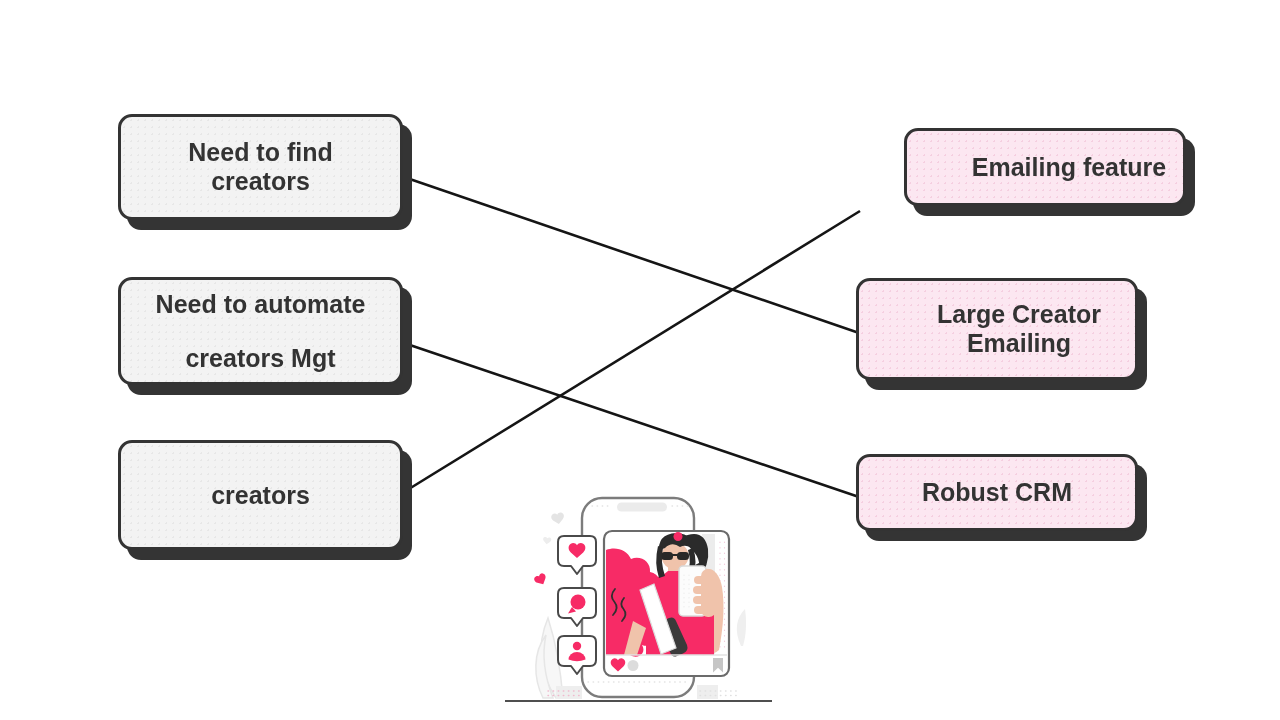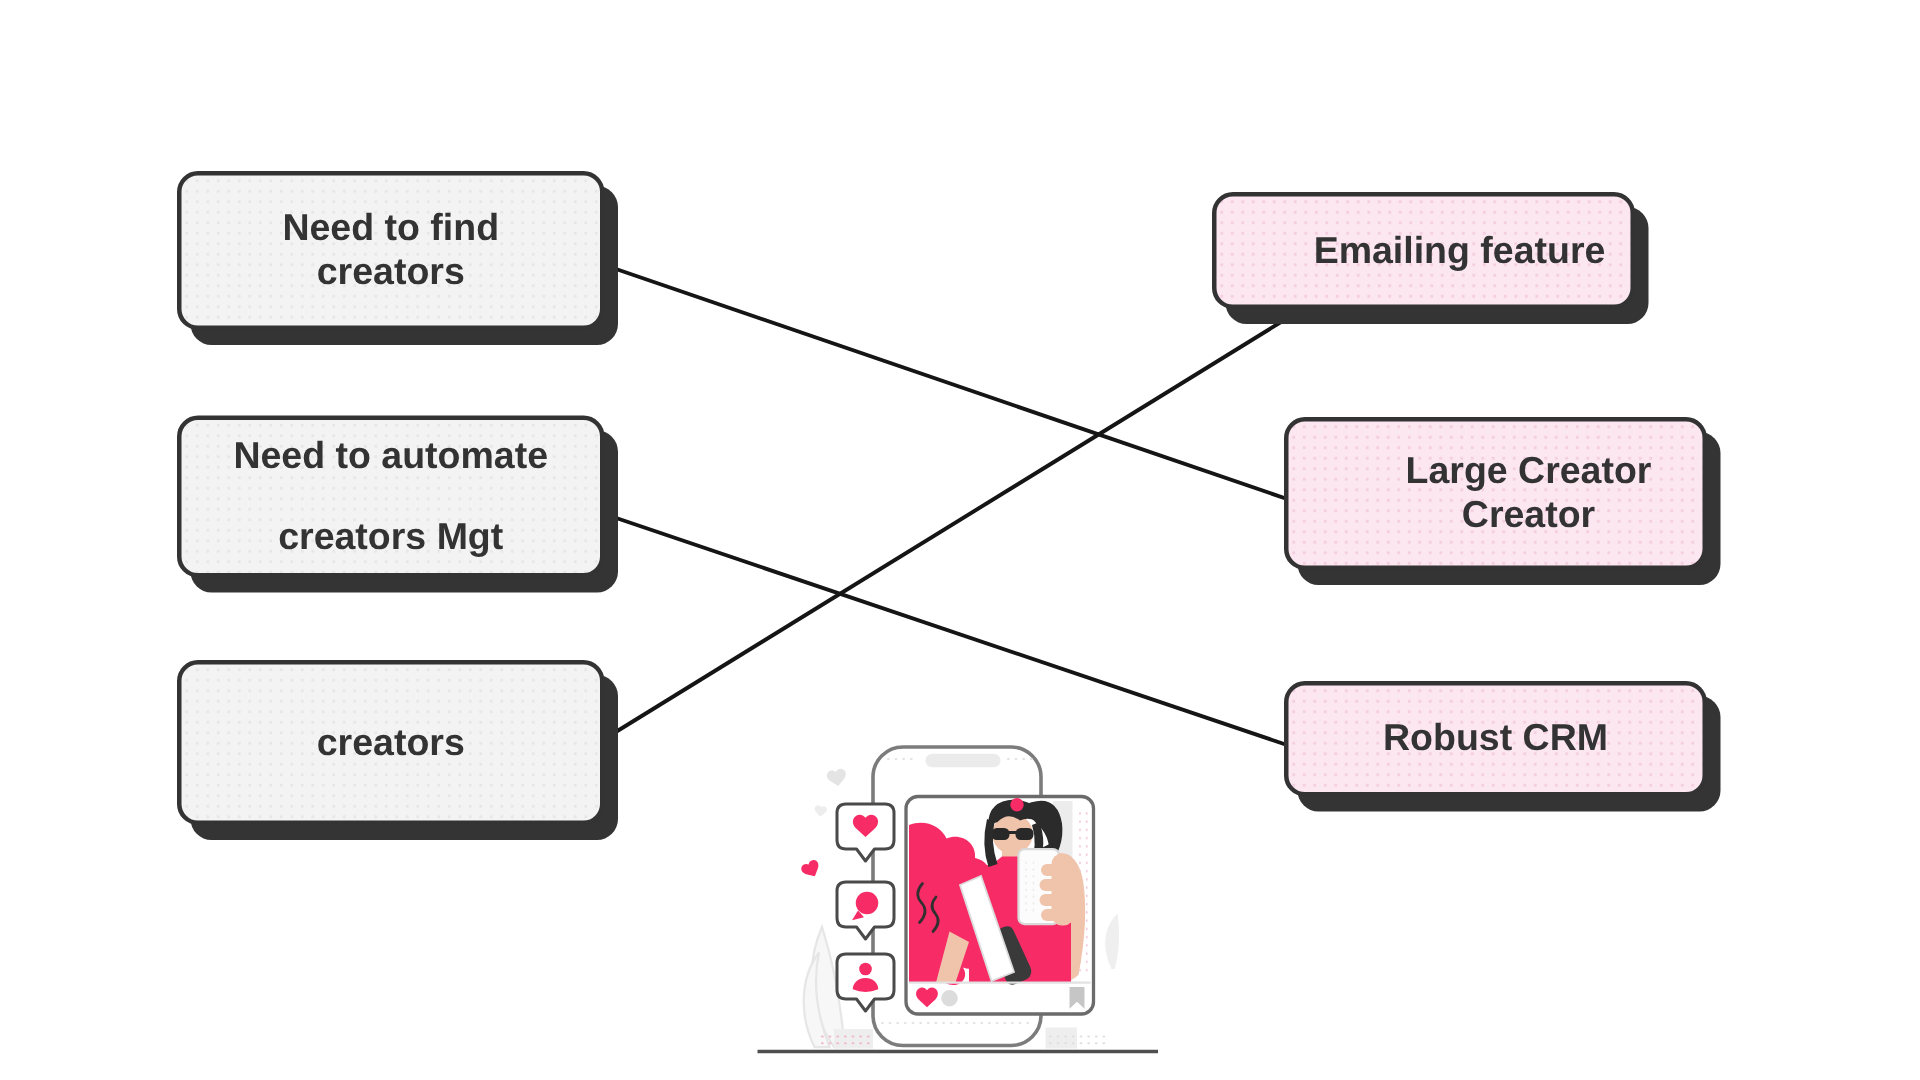--- a/index.html
+++ b/index.html
@@ -26,21 +26,21 @@
     justify-content:center;
   }
   .node-pink{
     background-color:#fce7f1;
     background-image:radial-gradient(#f5cfe0 1px, rgba(0,0,0,0) 1px);
     background-size:7px 7px;
   }
   #n1{left:118px;top:114px;width:285px;height:106px;}
   #n2{left:118px;top:277px;width:285px;height:108px;gap:25px;}
   #n3{left:118px;top:440px;width:285px;height:110px;}
-  #n4{left:808px;top:128px;width:282px;height:78px;padding-left:48px;}
+  #n4{left:904px;top:128px;width:282px;height:78px;padding-left:48px;}
   #n5{left:856px;top:278px;width:282px;height:102px;padding-left:44px;}
   #n6{left:856px;top:454px;width:282px;height:77px;}
   #connectors{position:absolute;left:0;top:0;z-index:1;}
   #illustration{position:absolute;left:495px;top:485px;z-index:1;}
 </style>
 </head>
 <body>
 
 <div id="stage">
 
@@ -60,21 +60,21 @@
   </div>
   <div class="node node-gray" id="n3">
     <span>creators</span>
   </div>
 
   <div class="node node-pink" id="n4">
     <span>Emailing feature</span>
   </div>
   <div class="node node-pink" id="n5">
     <span>Large Creator</span>
-    <span>Creator</span>
+    <span>Emailing</span>
   </div>
   <div class="node node-pink" id="n6">
     <span>Robust CRM</span>
   </div>
 
   <svg id="illustration" width="290" height="235" viewBox="495 485 290 235">
 
     <g>
       <path d="M556 698 C540 674 536 646 548 618 C557 646 561 674 563 698 Z" fill="#f7f7f7" stroke="#e6e6e6" stroke-width="1.5"></path>
       <path d="M543 698 C533 678 533 652 546 635 C541 658 546 680 553 698 Z" fill="#f7f7f7" stroke="#e6e6e6" stroke-width="1.5"></path>

